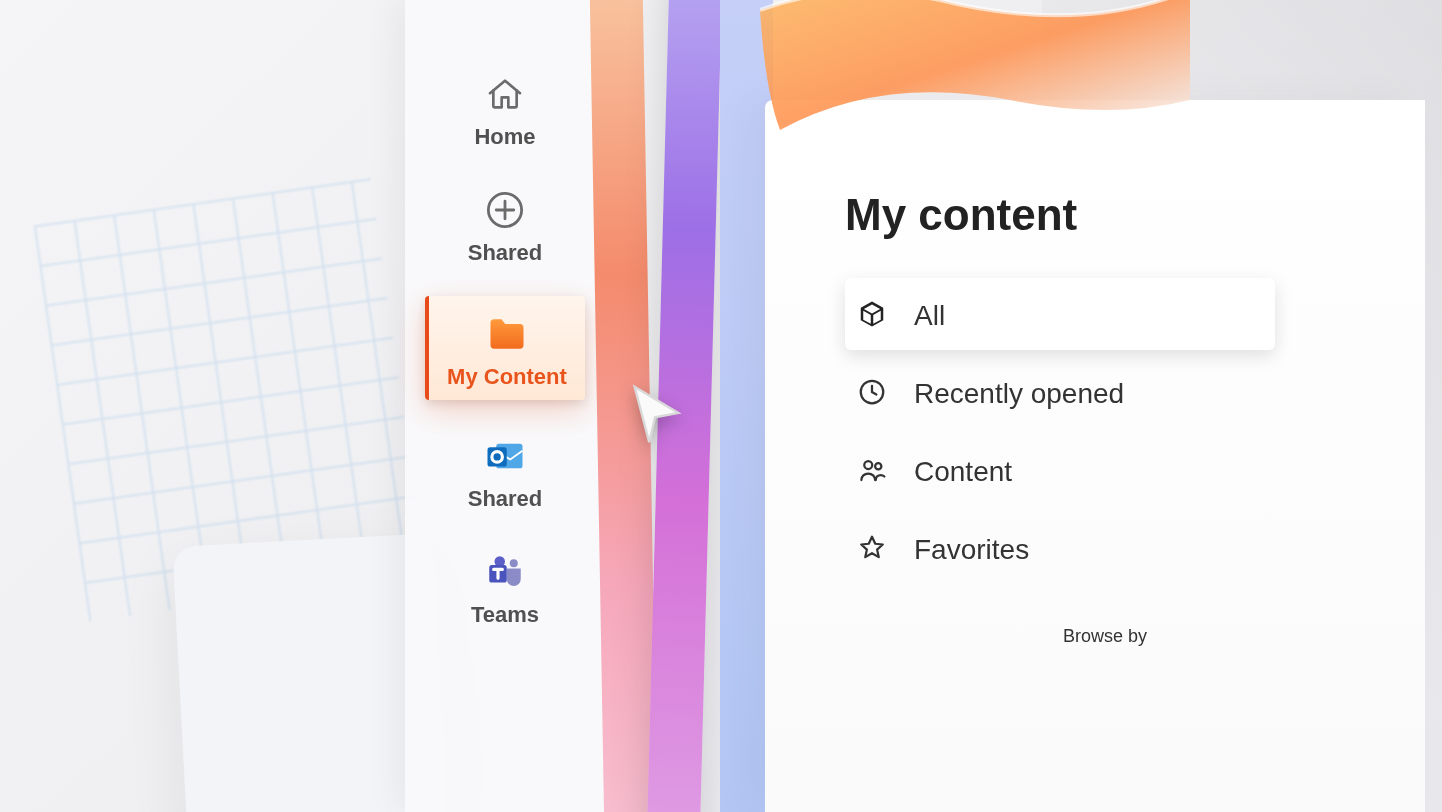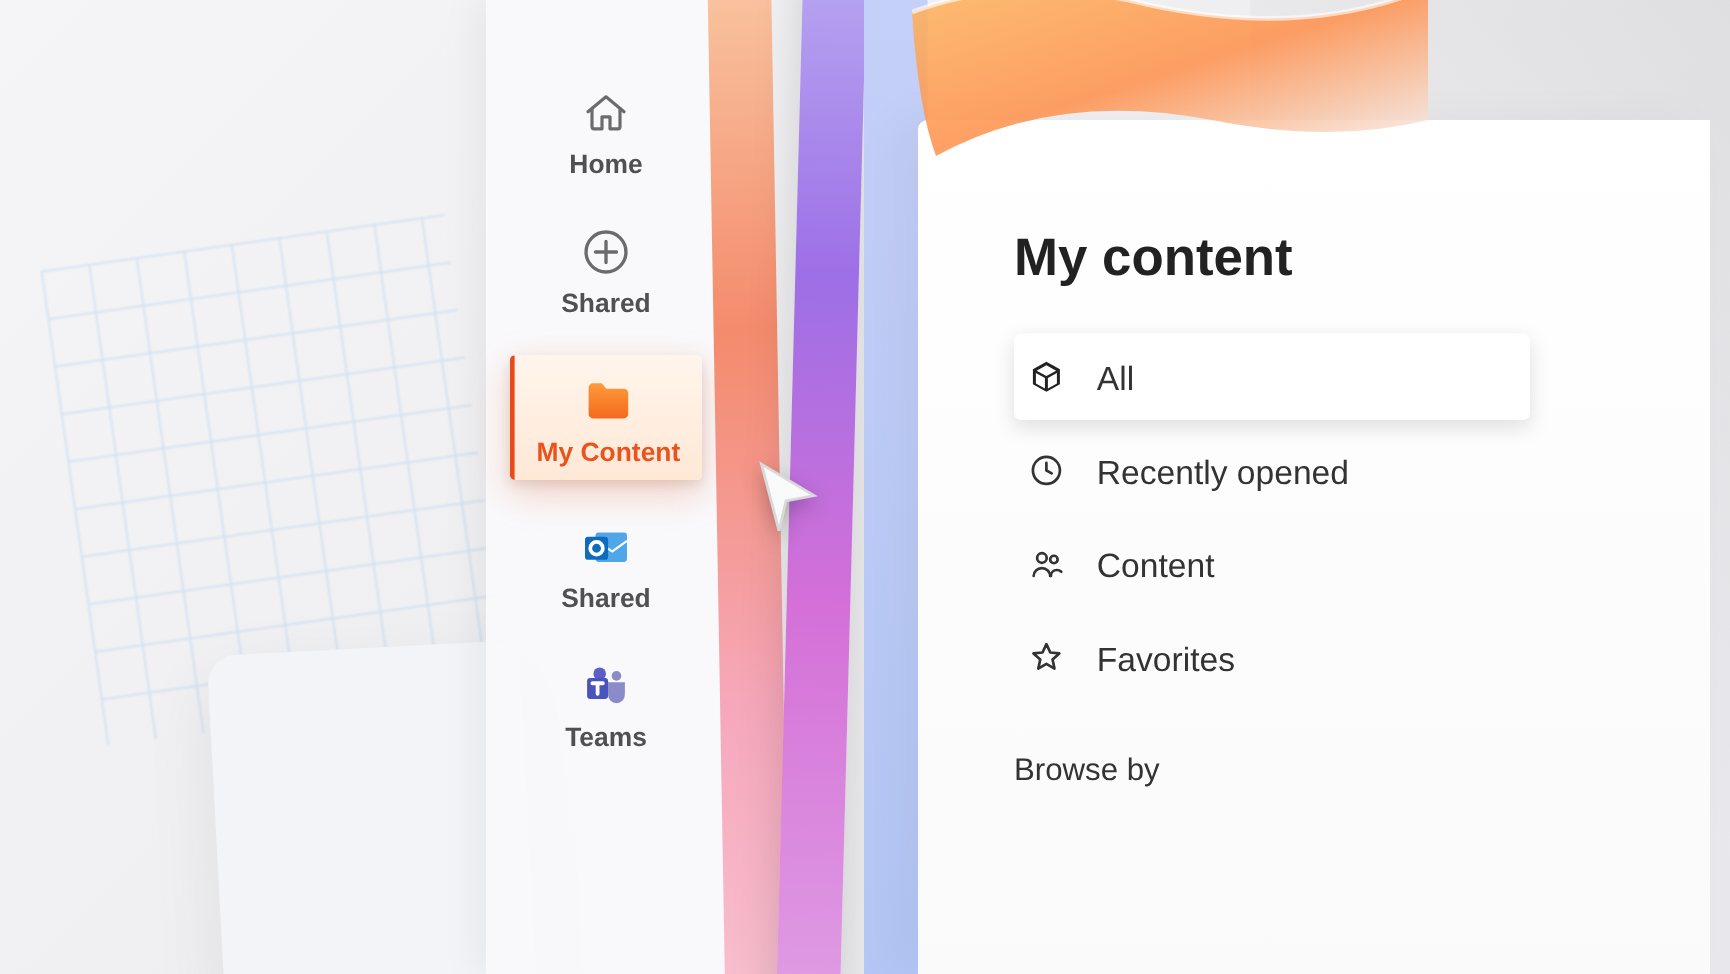--- a/index.html
+++ b/index.html
@@ -154,24 +154,25 @@
     border-radius: 6px;
     margin-bottom: 6px;
     width: 430px;
   }
   .filter-item .fi-icon { width: 36px; height: 36px; display:flex; align-items:center; justify-content:center; }
   .filter-item.selected {
     background: #ffffff;
     box-shadow: 0 6px 18px rgba(0,0,0,0.12);
   }
   .browse-heading {
-    font-size: 26px;
+    font-size: 18px;
     color: #333;
     margin-top: 42px;
     font-weight: 400;
+    text-align: center;
   }
 </style>
 </head>
 <body>
 
 <div class="bg-grid"></div>
 <div class="bg-card"></div>
 <div class="bg-shade"></div>
 
 <nav class="sidebar">

